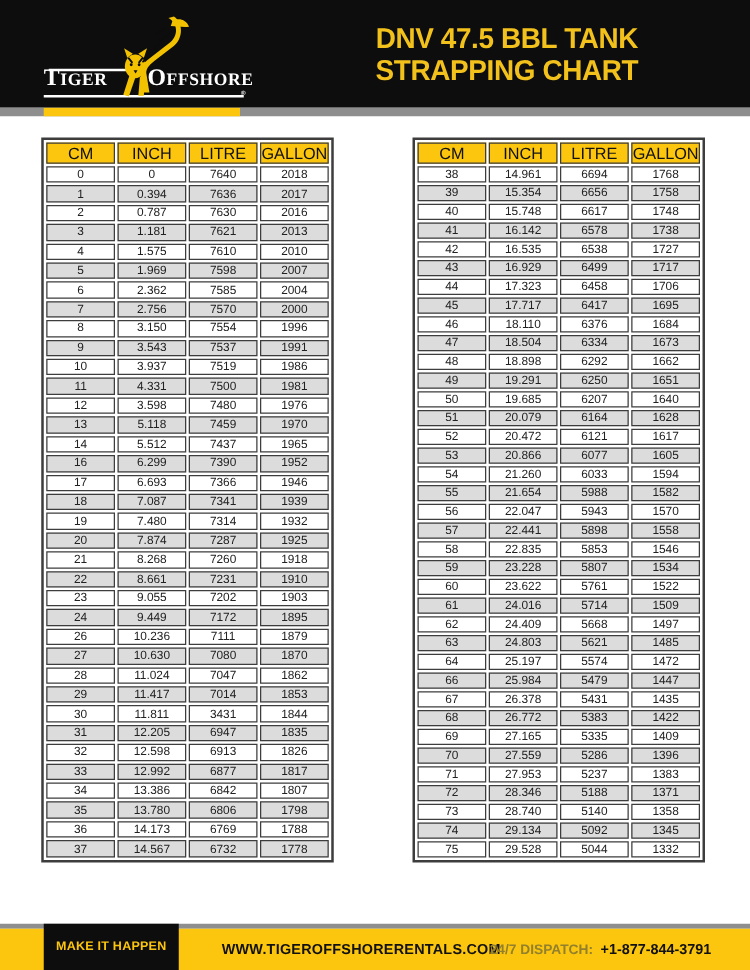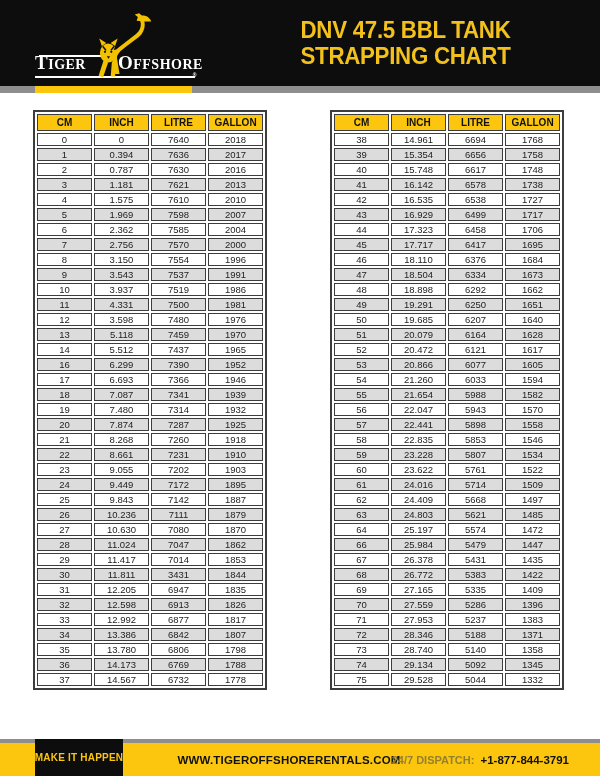--- a/index.html
+++ b/index.html
@@ -27,31 +27,31 @@
     letter-spacing:-.3px;transform:scaleX(.97);}
 
   
   .top-strip{position:relative;height:7px;background:var(--gray-strip);z-index:1;}
   .top-strip-yellow{position:absolute;left:35px;top:0;width:157px;height:7px;background:var(--yellow);}
 
   
   .main{display:flex;justify-content:space-between;padding:17px 36px 0 33px;}
   table.strap{border-collapse:separate;border-spacing:2px;border:2px solid var(--border);
     width:234px;background:#fff;table-layout:fixed;}
-  table.strap th{background:var(--yellow);color:#111;font-weight:bold;font-size:10px;
+  table.strap th{background:var(--yellow);color:#111;font-weight:normal;font-size:13px;
     height:17px;border:1px solid var(--border);text-align:center;}
   table.strap td{font-size:9.5px;color:#222;height:11px;line-height:11px;
     border:1px solid var(--border);text-align:center;background:#fff;}
   table.strap tr:nth-child(even) td{background:var(--row-gray);}
 
   
   .footer{position:absolute;left:0;bottom:0;width:600px;height:37px;}
   .footer-strip{height:4px;background:var(--gray-strip);}
   .footer-bar{position:relative;height:33px;background:var(--yellow);}
-  .footer-blackbox{position:absolute;left:35px;top:0;width:88px;height:37px;background:var(--black);
+  .footer-blackbox{position:absolute;left:35px;top:0;width:108px;height:37px;background:var(--black);
     display:flex;align-items:center;justify-content:center;z-index:2;}
   .footer-tagline{color:var(--yellow);font-weight:bold;font-size:10px;letter-spacing:.2px;white-space:nowrap;}
   .footer-site{position:absolute;left:0;right:22px;top:0;height:33px;display:flex;align-items:center;
     justify-content:center;color:#111;font-weight:bold;font-size:11.5px;letter-spacing:.2px;}
   .footer-dispatch{position:absolute;right:31px;top:0;height:33px;display:flex;align-items:center;
     font-size:11px;white-space:nowrap;}
   .footer-dispatch .lbl{color:var(--dispatch);font-weight:bold;margin-right:6px;text-align:center;}
   .footer-dispatch .phone{color:#111;font-weight:bold;font-size:11.5px;}
 </style>
 </head>
@@ -249,26 +249,20 @@
           <td>7202</td>
           <td>1903</td>
         </tr>
         <tr>
           <td>24</td>
           <td>9.449</td>
           <td>7172</td>
           <td>1895</td>
         </tr>
         <tr>
-          <td>25</td>
-          <td>9.843</td>
-          <td>7142</td>
-          <td>1887</td>
-        </tr>
-        <tr>
           <td>26</td>
           <td>10.236</td>
           <td>7111</td>
           <td>1879</td>
         </tr>
         <tr>
           <td>27</td>
           <td>10.630</td>
           <td>7080</td>
           <td>1870</td>

